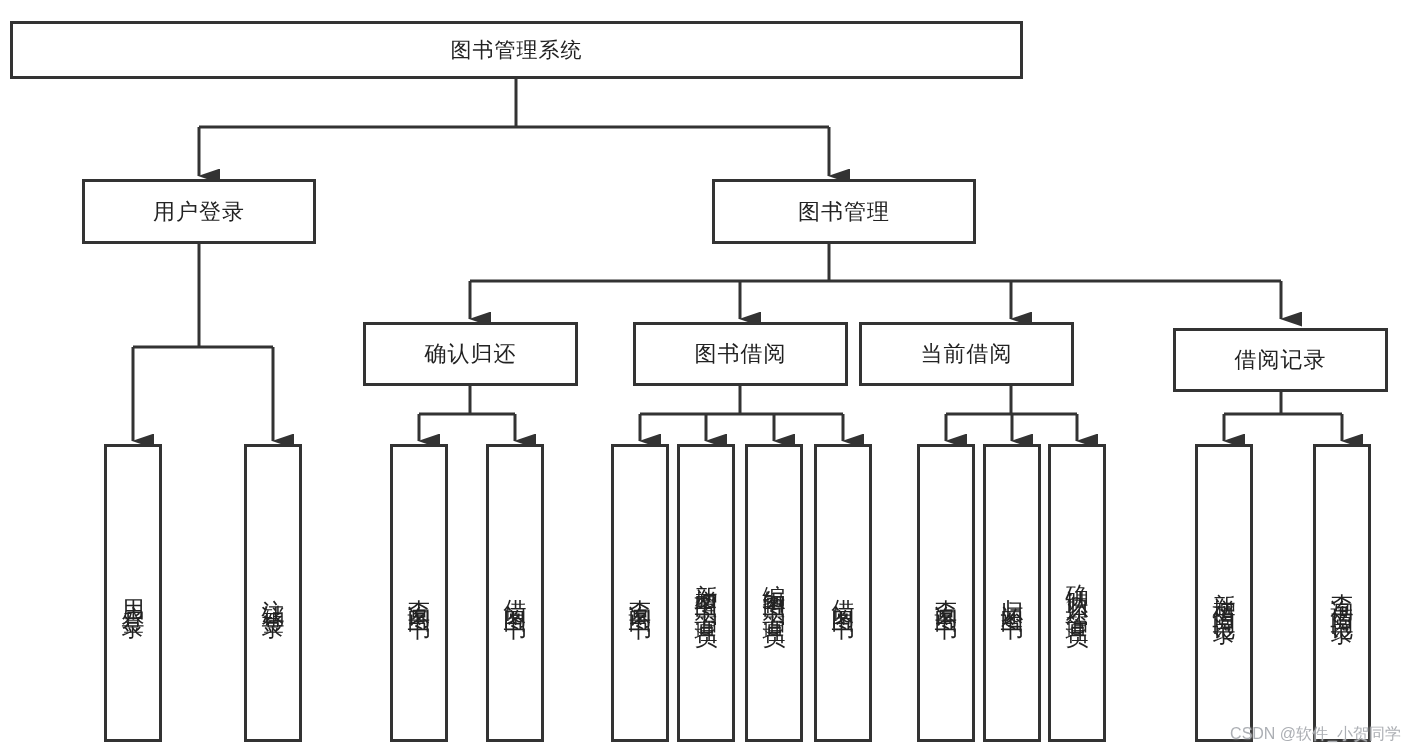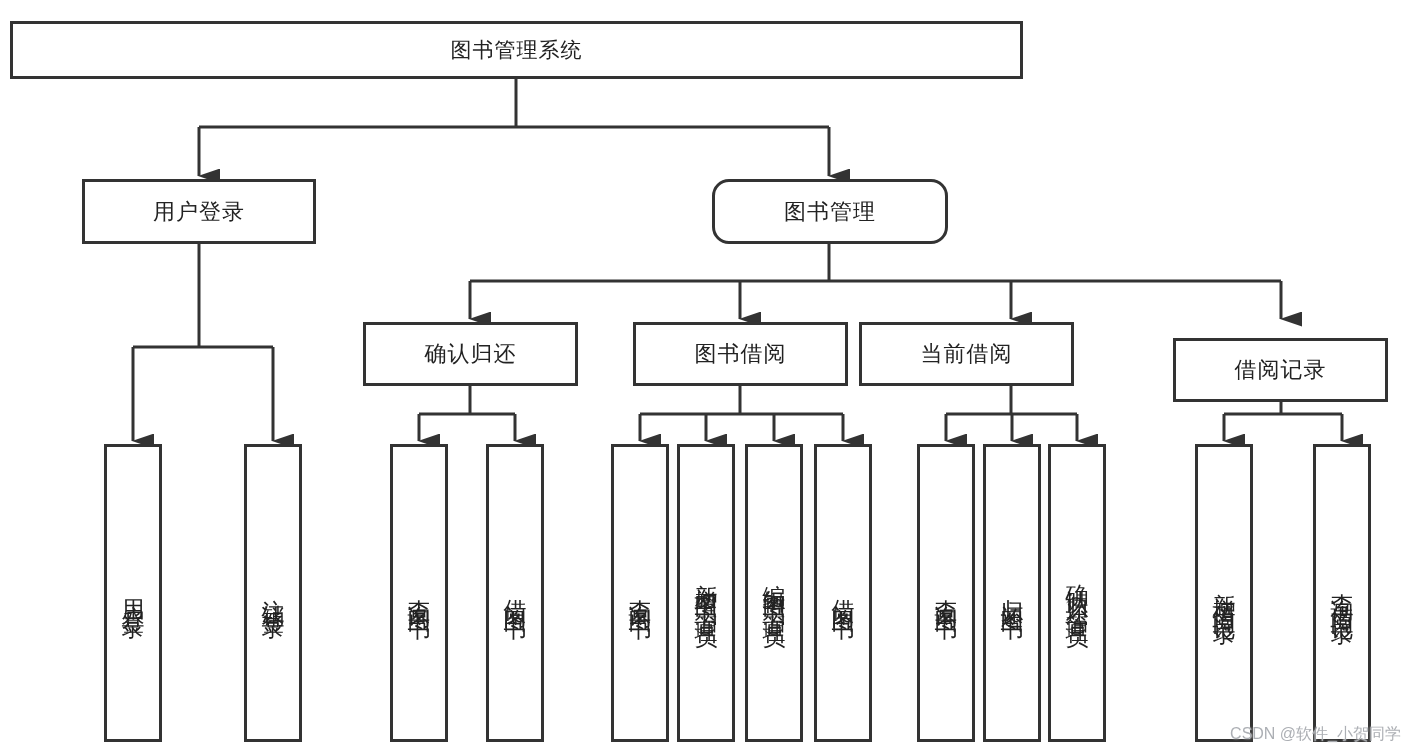--- a/index.html
+++ b/index.html
@@ -92,26 +92,26 @@
       <line x1="1281" y1="377" x2="1281" y2="405"></line>
       <line x1="1224" y1="405" x2="1342" y2="405"></line>
       <line x1="1224" y1="405" x2="1224" y2="432" marker-end="url(#arrow)"></line>
       <line x1="1342" y1="405" x2="1342" y2="432" marker-end="url(#arrow)"></line>
     </g>
   </svg>
 
   <div class="box hbox root" style="left:10px;top:12px;width:1013px;height:58px;">图书管理系统</div>
 
   <div class="box hbox" style="left:82px;top:170px;width:234px;height:65px;">用户登录</div>
-  <div class="box hbox" style="left:712px;top:170px;width:236px;height:65px;border-radius:17px;">图书管理</div>
+  <div class="box hbox" style="left:712px;top:170px;width:264px;height:65px;">图书管理</div>
 
   <div class="box hbox" style="left:363px;top:313px;width:215px;height:64px;">确认归还</div>
   <div class="box hbox" style="left:633px;top:313px;width:215px;height:64px;text-align:right;">图书借阅</div>
   <div class="box hbox" style="left:859px;top:313px;width:215px;height:64px;">当前借阅</div>
-  <div class="box hbox" style="left:1173px;top:329px;width:215px;height:64px;font-family:Liberation Serif, serif;">借阅记录</div>
+  <div class="box hbox" style="left:1173px;top:319px;width:215px;height:64px;font-family:Liberation Serif, serif;">借阅记录</div>
 
   <div class="box vbox" style="left:104px;">用户登录</div>
   <div class="box vbox" style="left:244px;">注销登录</div>
 
   <div class="box vbox" style="left:390px;">查询图书</div>
   <div class="box vbox" style="left:486px;">借阅图书</div>
 
   <div class="box vbox" style="left:611px;">查询图书</div>
   <div class="box vbox" style="left:677px;">新增图书（管理员）</div>
   <div class="box vbox" style="left:745px;">编辑图书（管理员）</div>

